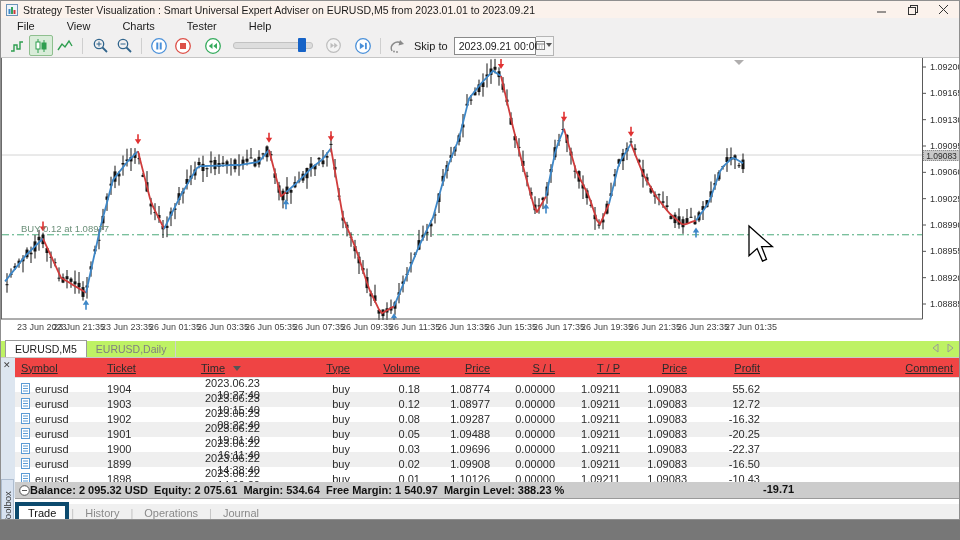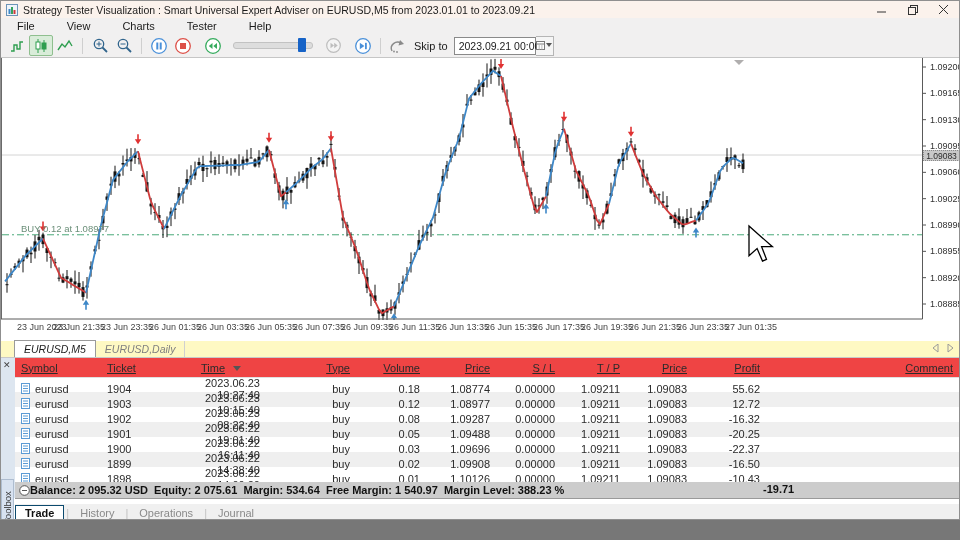--- a/index.html
+++ b/index.html
@@ -25,21 +25,21 @@
   .date-btn{width:17px;height:18px;border:1px solid #b5b5b5;border-left:none;background:#f5f5f5;display:flex;align-items:center;justify-content:center;gap:1px;}
   
   .chart-wrap{position:absolute;top:57px;left:0;width:960px;height:283px;background:#fff;}
   .chart-wrap svg{position:absolute;top:0;left:0;}
   .price-label{position:absolute;left:929px;font-size:9px;color:#333;width:40px;}
   .time-label{position:absolute;top:264px;font-size:9px;color:#444;white-space:nowrap;}
   .buy-label{position:absolute;font-size:9.5px;color:#6b8f79;white-space:nowrap;}
   .cur-price-box{position:absolute;left:922px;width:37px;height:11px;background:#c9c9c9;border:1px dotted #8a8a8a;
     font-size:8.5px;color:#2b2b2b;display:flex;align-items:center;justify-content:center;box-sizing:border-box;}
   
-  .chart-tabs{position:absolute;top:340px;left:0;right:0;height:17px;background:#fef9c3;display:flex;align-items:flex-end;padding-left:13px;border-bottom:1px solid #c9c9c9;box-sizing:border-box;font-style:italic;}
+  .chart-tabs{position:absolute;top:340px;left:0;right:0;height:17px;background:#bef264;display:flex;align-items:flex-end;padding-left:4px;border-bottom:1px solid #c9c9c9;box-sizing:border-box;}
   .ctab{font-size:10.5px;height:16px;display:flex;align-items:center;padding:0 9px;color:#808080;border-right:1px solid #d0d0d0;}
   .ctab.active{background:#fff;border:1px solid #9a9a9a;border-bottom:none;color:#1b1b1b;}
   .tab-scrolls{position:absolute;right:6px;top:3px;display:flex;gap:8px;}
   
   .left-strip{position:absolute;top:357px;left:0;width:14px;height:140px;background:#dde6f0;}
   .strip-close{position:absolute;top:359px;left:2px;font-size:9px;color:#444;line-height:10px;}
   .thead{position:absolute;top:357px;left:14px;right:0;height:19px;background:#ef4444;display:grid;
     grid-template-columns:86px 75px 90px 90px 70px 70px 65px 65px 67px 73px auto;align-items:center;
     font-size:11px;color:#2b2b2b;border-bottom:1px solid #e0e0e0;text-decoration:underline;}
   .tbody{position:absolute;top:376px;left:14px;right:0;}
@@ -54,21 +54,21 @@
   .balance-bar{position:absolute;top:481px;left:14px;right:0;height:16px;background:#cccccc;border-bottom:1px solid #9a9a9a;
     display:flex;align-items:center;font-size:11px;font-weight:bold;color:#111;}
   .balance-text{white-space:pre;margin-left:15px;}
   .profit-total{position:absolute;left:748px;top:1px;font-weight:bold;}
   
   .toolbox-tab{position:absolute;left:0;top:478px;width:13px;height:56px;background:#d8e2f0;border:1px solid #aebdd0;box-sizing:border-box;display:flex;align-items:center;justify-content:center;}
   .toolbox-tab span{transform:rotate(-90deg);font-size:9.5px;color:#333;white-space:nowrap;}
   
   .bottom-tabs{position:absolute;top:503px;left:14px;right:0;height:18px;background:#f0f0f0;display:flex;align-items:center;font-size:11px;}
   .btab{padding:1px 9px;color:#8a8a8a;}
-  .btab.active{background:#fff;border:1px solid #0c4a6e;color:#111;font-weight:bold;}
+  .btab.active{background:#fff;border:4px solid #0c4a6e;color:#111;font-weight:normal;}
   .btab-sep{color:#c2c2c2;margin:0 2px;}
   
   .statusbar{position:absolute;top:521px;left:0;right:0;height:19px;background:#f1f1f1;border-top:1px solid #d3d3d3;display:flex;align-items:center;font-size:11px;color:#2b2b2b;padding-left:8px;}
 </style>
 </head>
 <body>
 
 <div class="window">
 
   <div class="titlebar">

